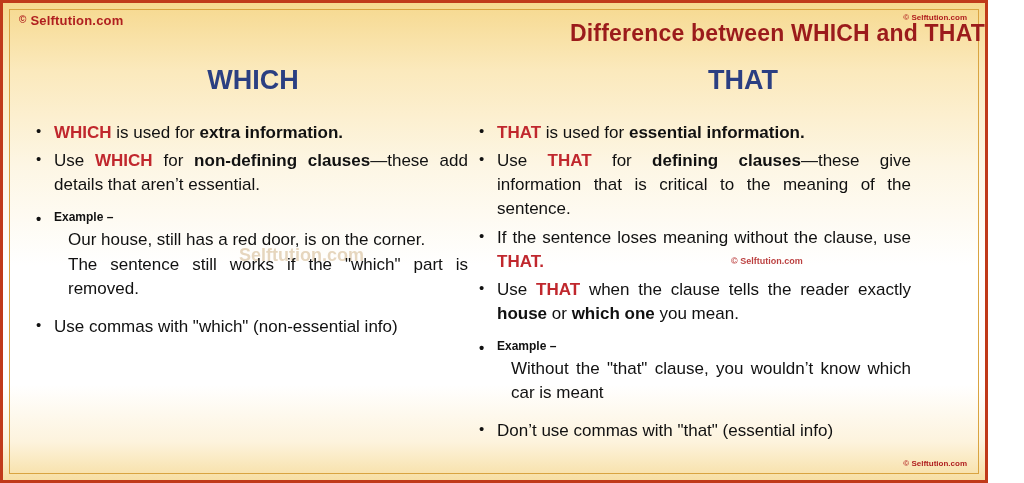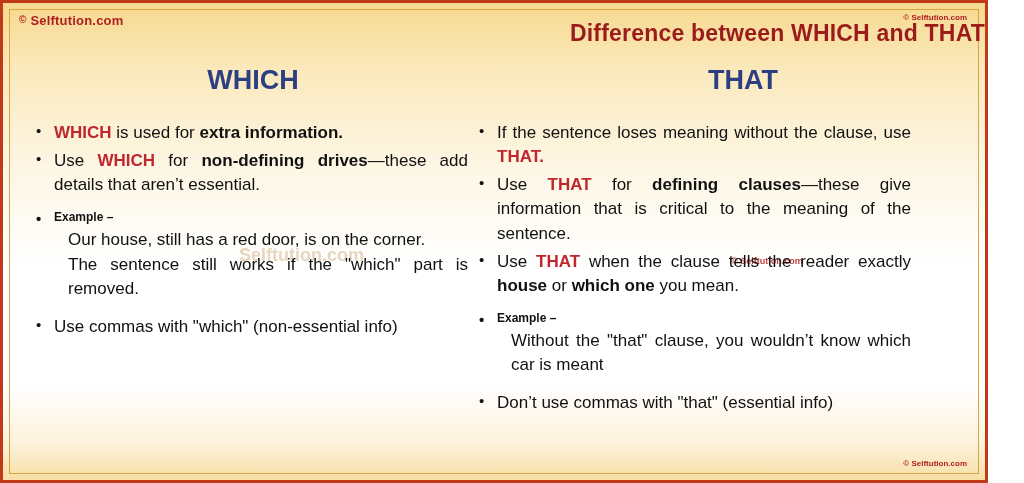--- a/index.html
+++ b/index.html
@@ -165,32 +165,33 @@
   <div class="watermark wm-right">© Selftution.com</div>
 
   <h1 class="title">Difference between WHICH and THAT</h1>
 
   <div class="col-head left">WHICH</div>
   <div class="col-head right">THAT</div>
 
   <div class="column left">
     <ul class="points" id="list-left">
         <li><span class="kw-red">WHICH</span> is used for <span class="bold">extra information.</span></li>
-        <li>Use <span class="kw-red">WHICH</span> for <span class="bold">non-defining drives</span>—these add details that aren’t essential.</li>
+        <li>Use <span class="kw-red">WHICH</span> for <span class="bold">non-defining clauses</span>—these add details that aren’t essential.</li>
         <li class="example">Example –</li>
         <li class="plain-indent">Our house, still has a red door, is on the corner.</li>
         <li class="plain-indent">The sentence still works if the "which" part is removed.</li>
         <li class="spaced-top">Use commas with "which" (non-essential info)</li>
       </ul>
   </div>
 
   <div class="column right">
     <ul class="points" id="list-right">
+        <li><span class="kw-red">THAT</span> is used for <span class="bold">essential information.</span></li>
+        <li>Use <span class="kw-red">THAT</span> for <span class="bold">defining clauses</span>—these give information that is critical to the meaning of the sentence.</li>
         <li>If the sentence loses meaning without the clause, use <span class="kw-red">THAT.</span></li>
-        <li>Use <span class="kw-red">THAT</span> for <span class="bold">defining clauses</span>—these give information that is critical to the meaning of the sentence.</li>
         <li>Use <span class="kw-red">THAT</span> when the clause tells the reader exactly <span class="bold">house</span> or <span class="bold">which one</span> you mean.</li>
         <li class="example">Example –</li>
         <li class="plain-indent">Without the "that" clause, you wouldn’t know which car is meant</li>
         <li class="spaced-top">Don’t use commas with "that" (essential info)</li>
       </ul>
   </div>
 
 </div>
 
 </body></html>

